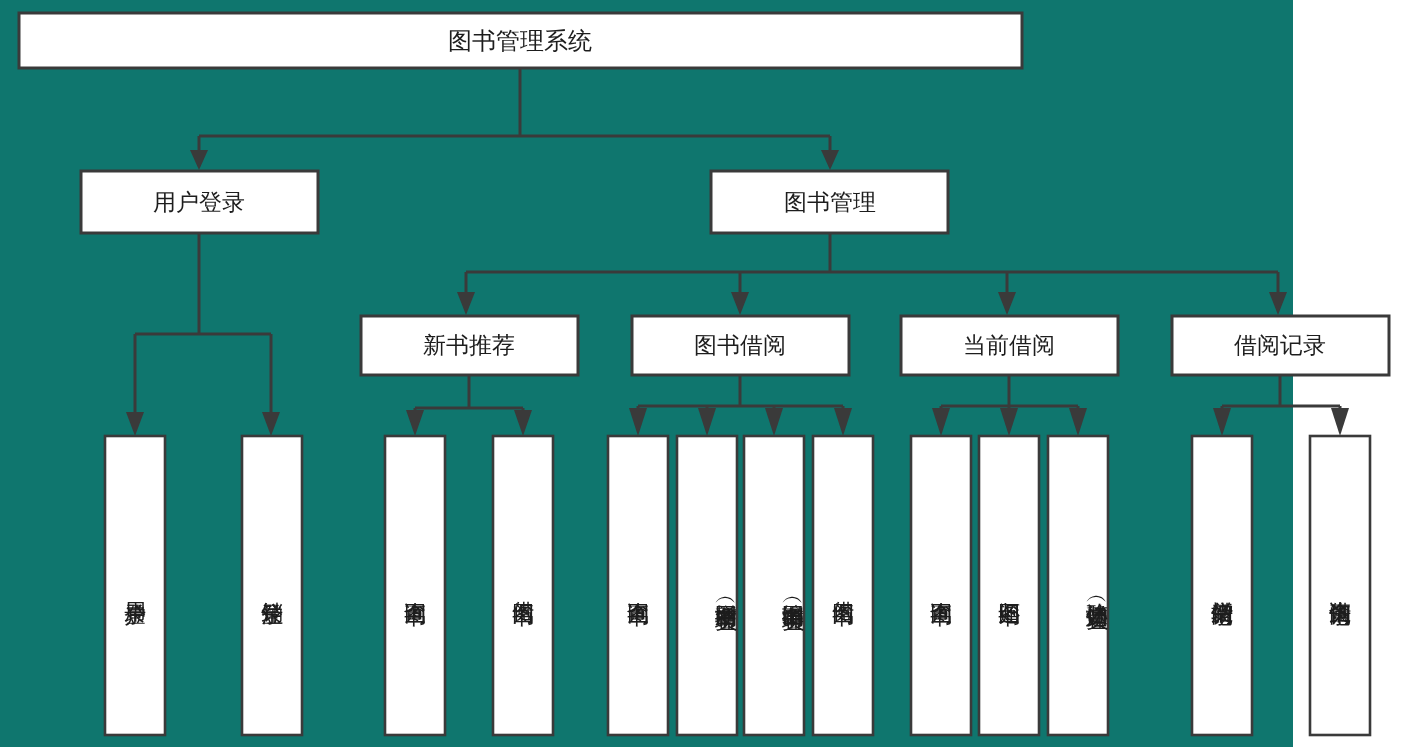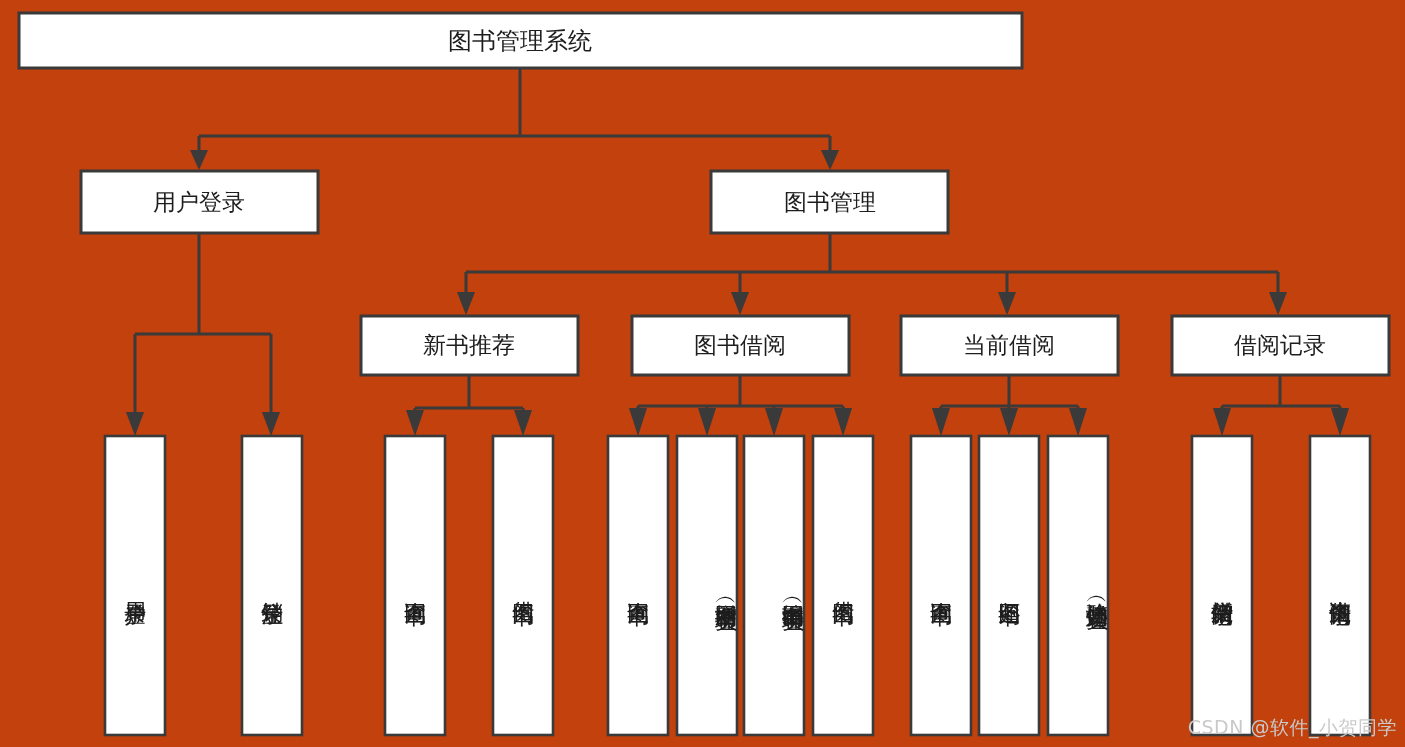--- a/index.html
+++ b/index.html
@@ -9,23 +9,23 @@
     background: #ffffff;
   }
   body {
     width: 1405px;
     height: 747px;
     overflow: hidden;
     font-family: "DejaVu Sans", "Liberation Sans", sans-serif;
   }
   #diagram-root {
     position: relative;
-    width: 1405px;
+    width: 1293px;
     height: 747px;
-    background: #c2410c;
+    background: #0f766e;
   }
   svg.diagram-canvas {
     position: absolute;
     left: 0;
     top: 0;
     width: 1405px;
     height: 747px;
     display: block;
   }
   .node-box {
@@ -235,15 +235,14 @@
   <div class="leaf-label" style="left:744px; top:436px; width:60px; height:299px; align-items:flex-start; padding-top:10px; box-sizing:border-box;">编辑图书（管理员）</div>
   <div class="leaf-label" style="left:813px; top:436px; width:60px; height:299px;">借阅图书</div>
 
   <div class="leaf-label" style="left:911px; top:436px; width:60px; height:299px;">查询图书</div>
   <div class="leaf-label" style="left:979px; top:436px; width:60px; height:299px;">归还图书</div>
   <div class="leaf-label" style="left:1048px; top:436px; width:60px; height:299px; align-items:flex-start; padding-top:8px; box-sizing:border-box;">确认归还（管理员）</div>
 
   <div class="leaf-label" style="left:1192px; top:436px; width:60px; height:299px;">新增借阅记录</div>
   <div class="leaf-label" style="left:1310px; top:436px; width:60px; height:299px;">查询借阅记录</div>
 
-  <div class="watermark">CSDN @软件_小贺同学</div>
 
 </div>
 
 </body></html>

